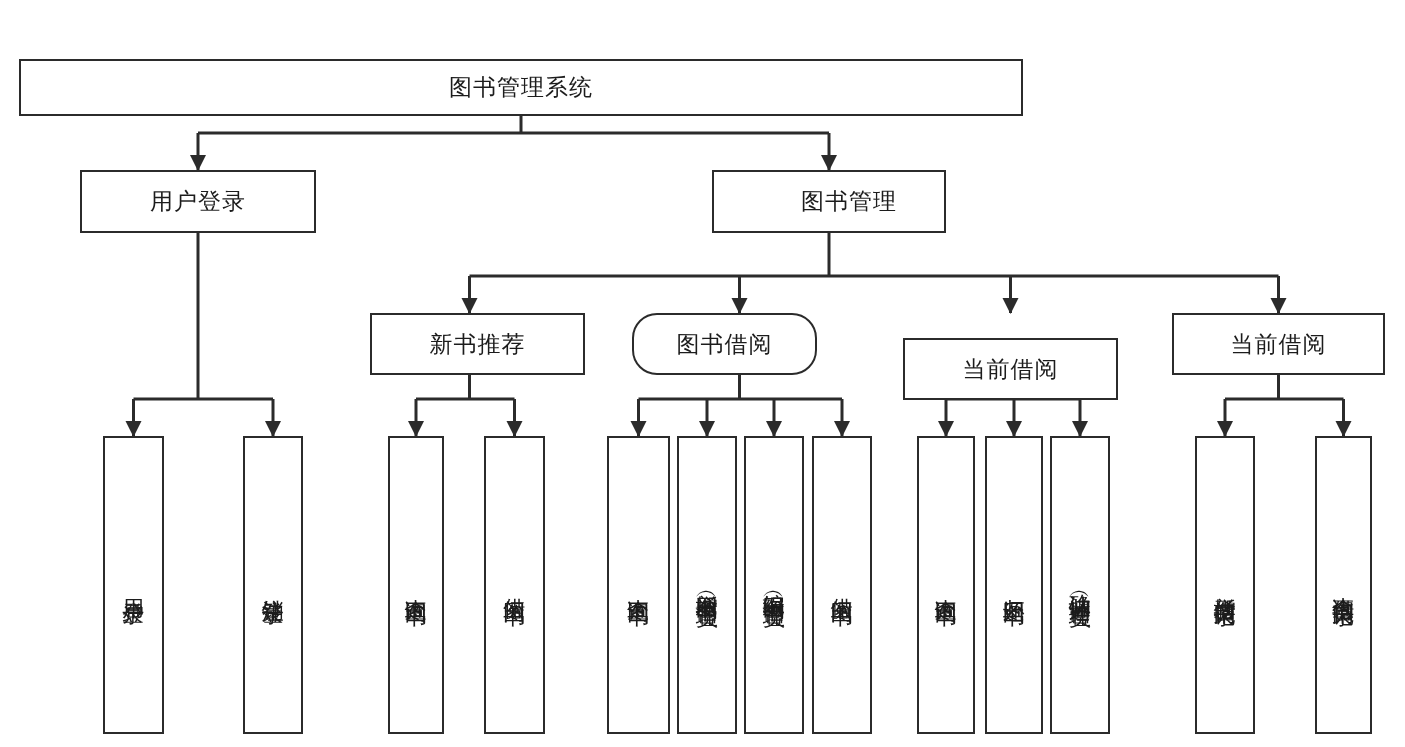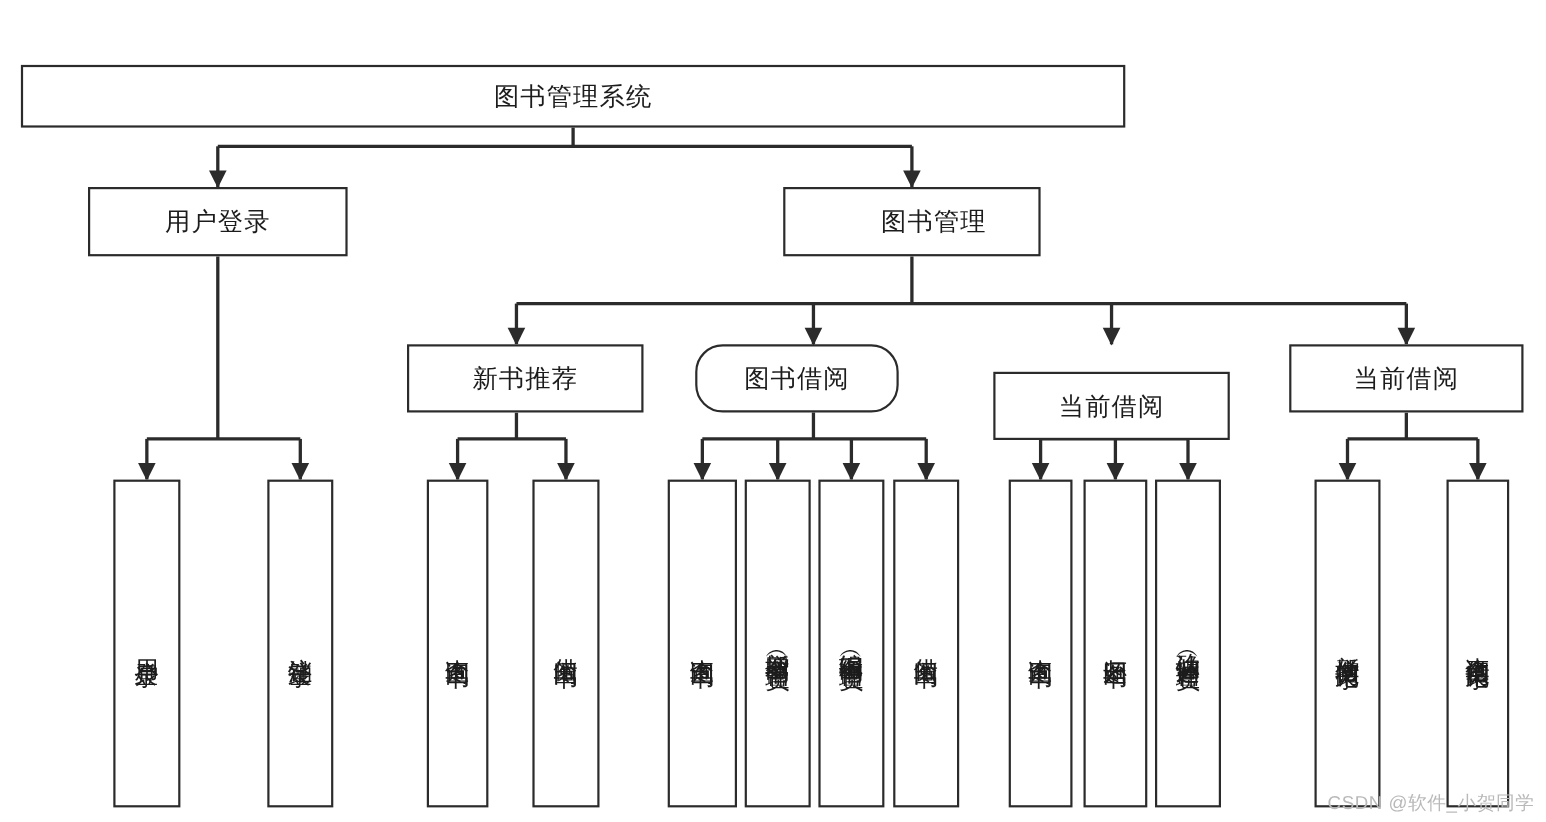--- a/index.html
+++ b/index.html
@@ -176,14 +176,13 @@
       <div class="node vert" style="left: 1050px; top: 436px; width: 60px; height: 298px;">
         <span>确认归还（管理员）</span>
       </div>
       <div class="node vert" style="left: 1195px; top: 436px; width: 60px; height: 298px;">
         <span>新增借阅记录</span>
       </div>
       <div class="node vert" style="left: 1315px; top: 436px; width: 57px; height: 298px;">
         <span>查询借阅记录</span>
       </div>
     </div>
-  <div class="watermark">CSDN @软件_小贺同学</div>
 </div>
 
 </body></html>

